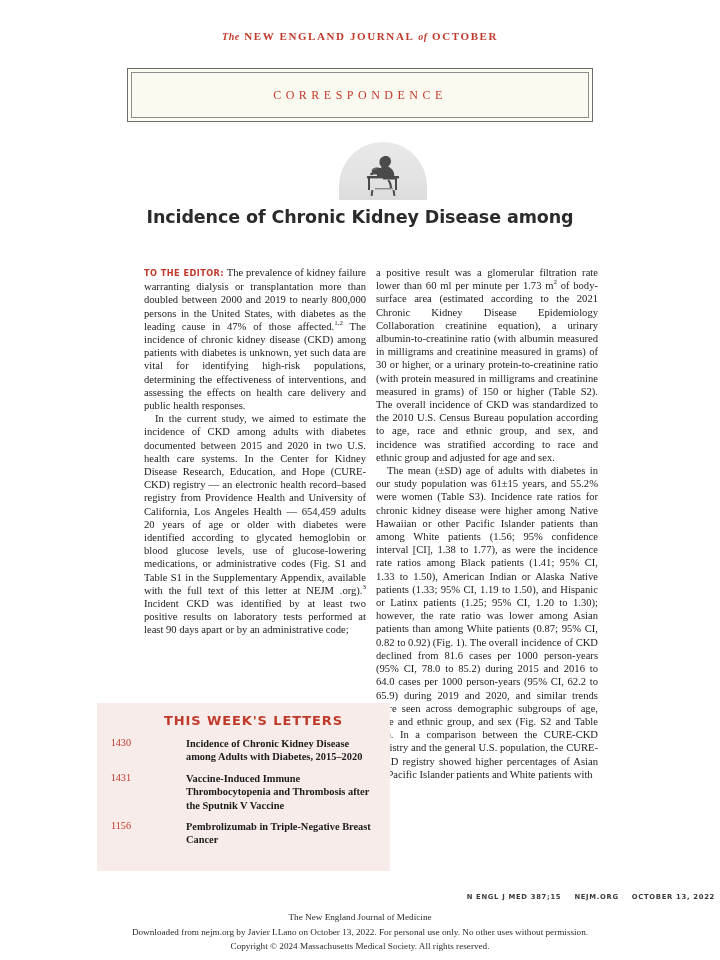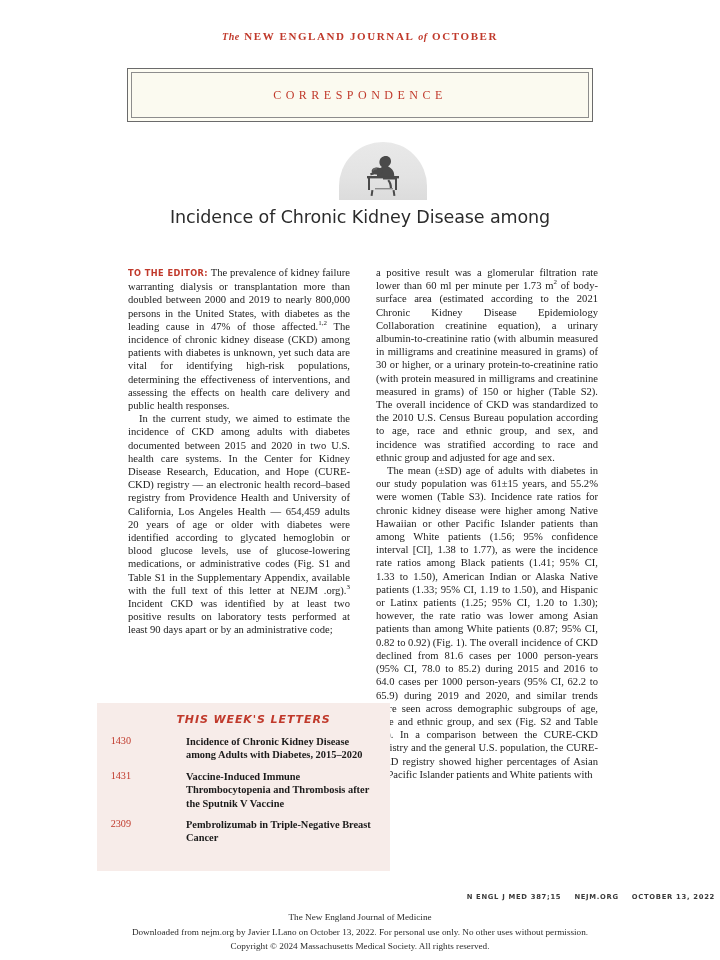--- a/index.html
+++ b/index.html
@@ -91,21 +91,21 @@
 
   
   .article-title {
     position: absolute;
     top: 205px;
     left: 110px;
     width: 500px;
     text-align: center;
     font-family: "DejaVu Sans", sans-serif;
     font-size: 17.5px;
-    font-weight: normal;
+    font-weight: bold;
     line-height: 1.38;
     color: #2b2b2b;
     letter-spacing: -0.1px;
   }
 
   
   .columns {
     position: absolute;
     top: 266px;
     left: 128px;
@@ -116,21 +116,21 @@
     position: absolute;
     top: 0;
     width: 222px;
     font-size: 10.6px;
     line-height: 13.2px;
     text-align: justify;
     text-justify: inter-word;
     hyphens: manual;
     color: #1b1b1b;
   }
-  .col-left  { left: 0; }
+  .col-left  { left: 16px; }
   .col-right { left: 248px; }
   .col p { margin: 0; }
   .col p + p { text-indent: 11px; }
   .to-editor {
     color: #c0392b;
     font-family: "DejaVu Sans", sans-serif;
     font-size: 8.2px;
     font-weight: bold;
     letter-spacing: 0.4px;
   }
@@ -144,25 +144,24 @@
     width: 293px;
     height: 168px;
     background: #f7ece9;
     box-sizing: border-box;
     padding: 9px 10px 8px 0;
   }
   .letters-heading {
     text-align: center;
     color: #c0392b;
     font-family: "DejaVu Sans", sans-serif;
-    font-size: 11px;
+    font-size: 13px;
     font-weight: bold;
     letter-spacing: 0.9px;
     margin: 1px 0 9px 30px;
-    font-style: italic;
   }
   .letter-row {
     display: flex;
     margin-bottom: 8px;
     gap: 45px;
   }
   .letter-page {
     width: 44px;
     min-width: 44px;
     text-align: right;
@@ -274,21 +273,21 @@
 
     <div class="letter-row">
       <div class="letter-page">1430</div>
       <div class="letter-title">Incidence of Chronic Kidney Disease among Adults with Diabetes, 2015–2020</div>
     </div>
     <div class="letter-row">
       <div class="letter-page">1431</div>
       <div class="letter-title">Vaccine-Induced Immune Thrombocytopenia and Thrombosis after the Sputnik V Vaccine</div>
     </div>
     <div class="letter-row">
-      <div class="letter-page">2309</div>
+      <div class="letter-page">1156</div>
       <div class="letter-title">Pembrolizumab in Triple-Negative Breast Cancer</div>
     </div>
   </div>
 
   <div class="running-foot">
     <span>N ENGL J MED 387;15</span>
     <span>NEJM.ORG</span>
     <span>OCTOBER 13, 2022</span>
   </div>
   <div class="foot-block foot-journal">The New England Journal of Medicine</div>

